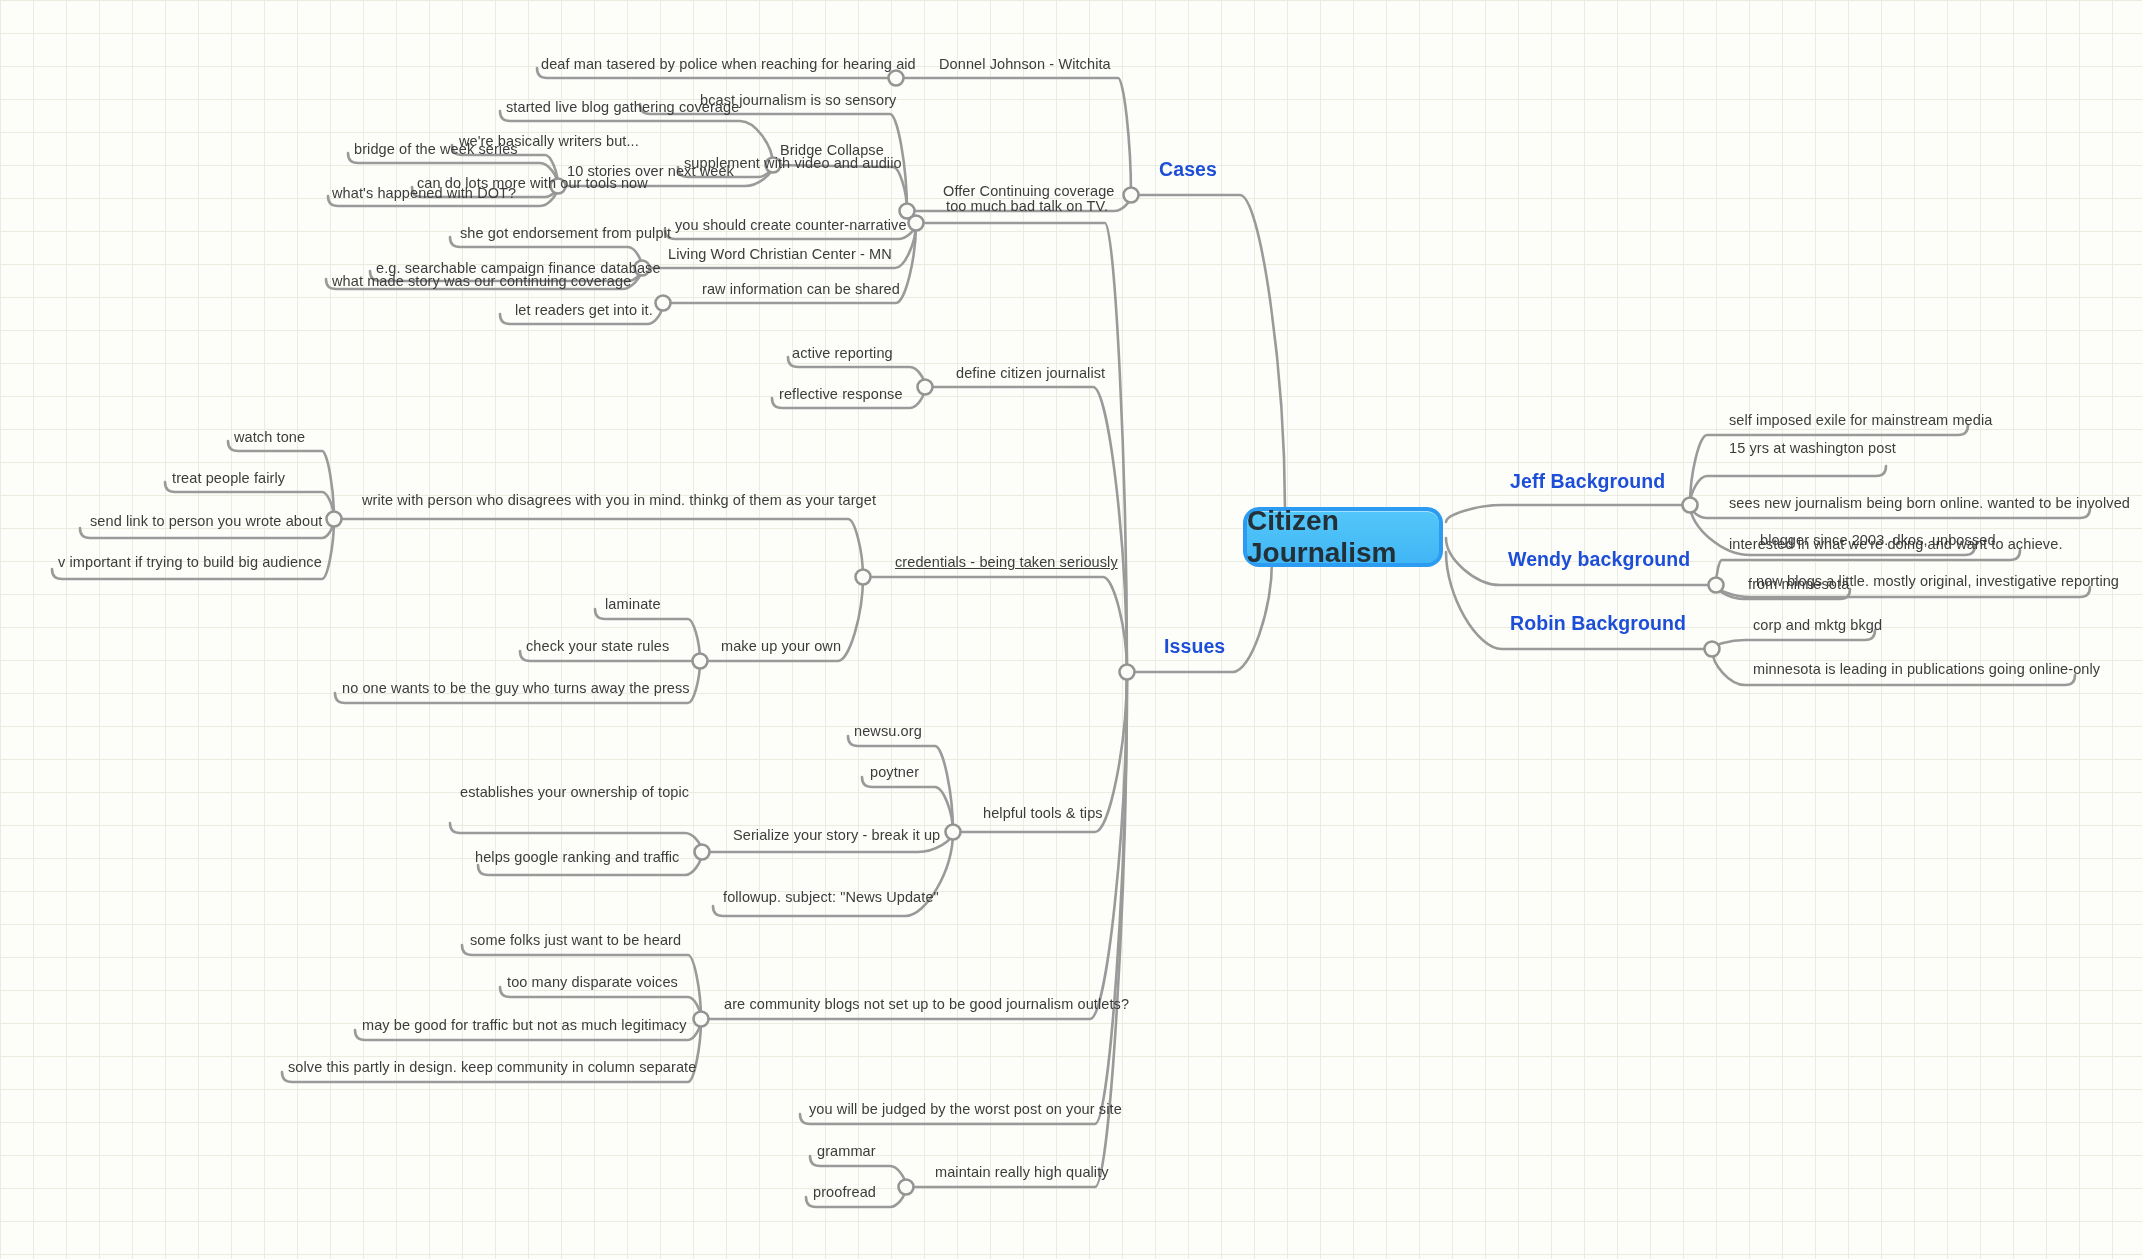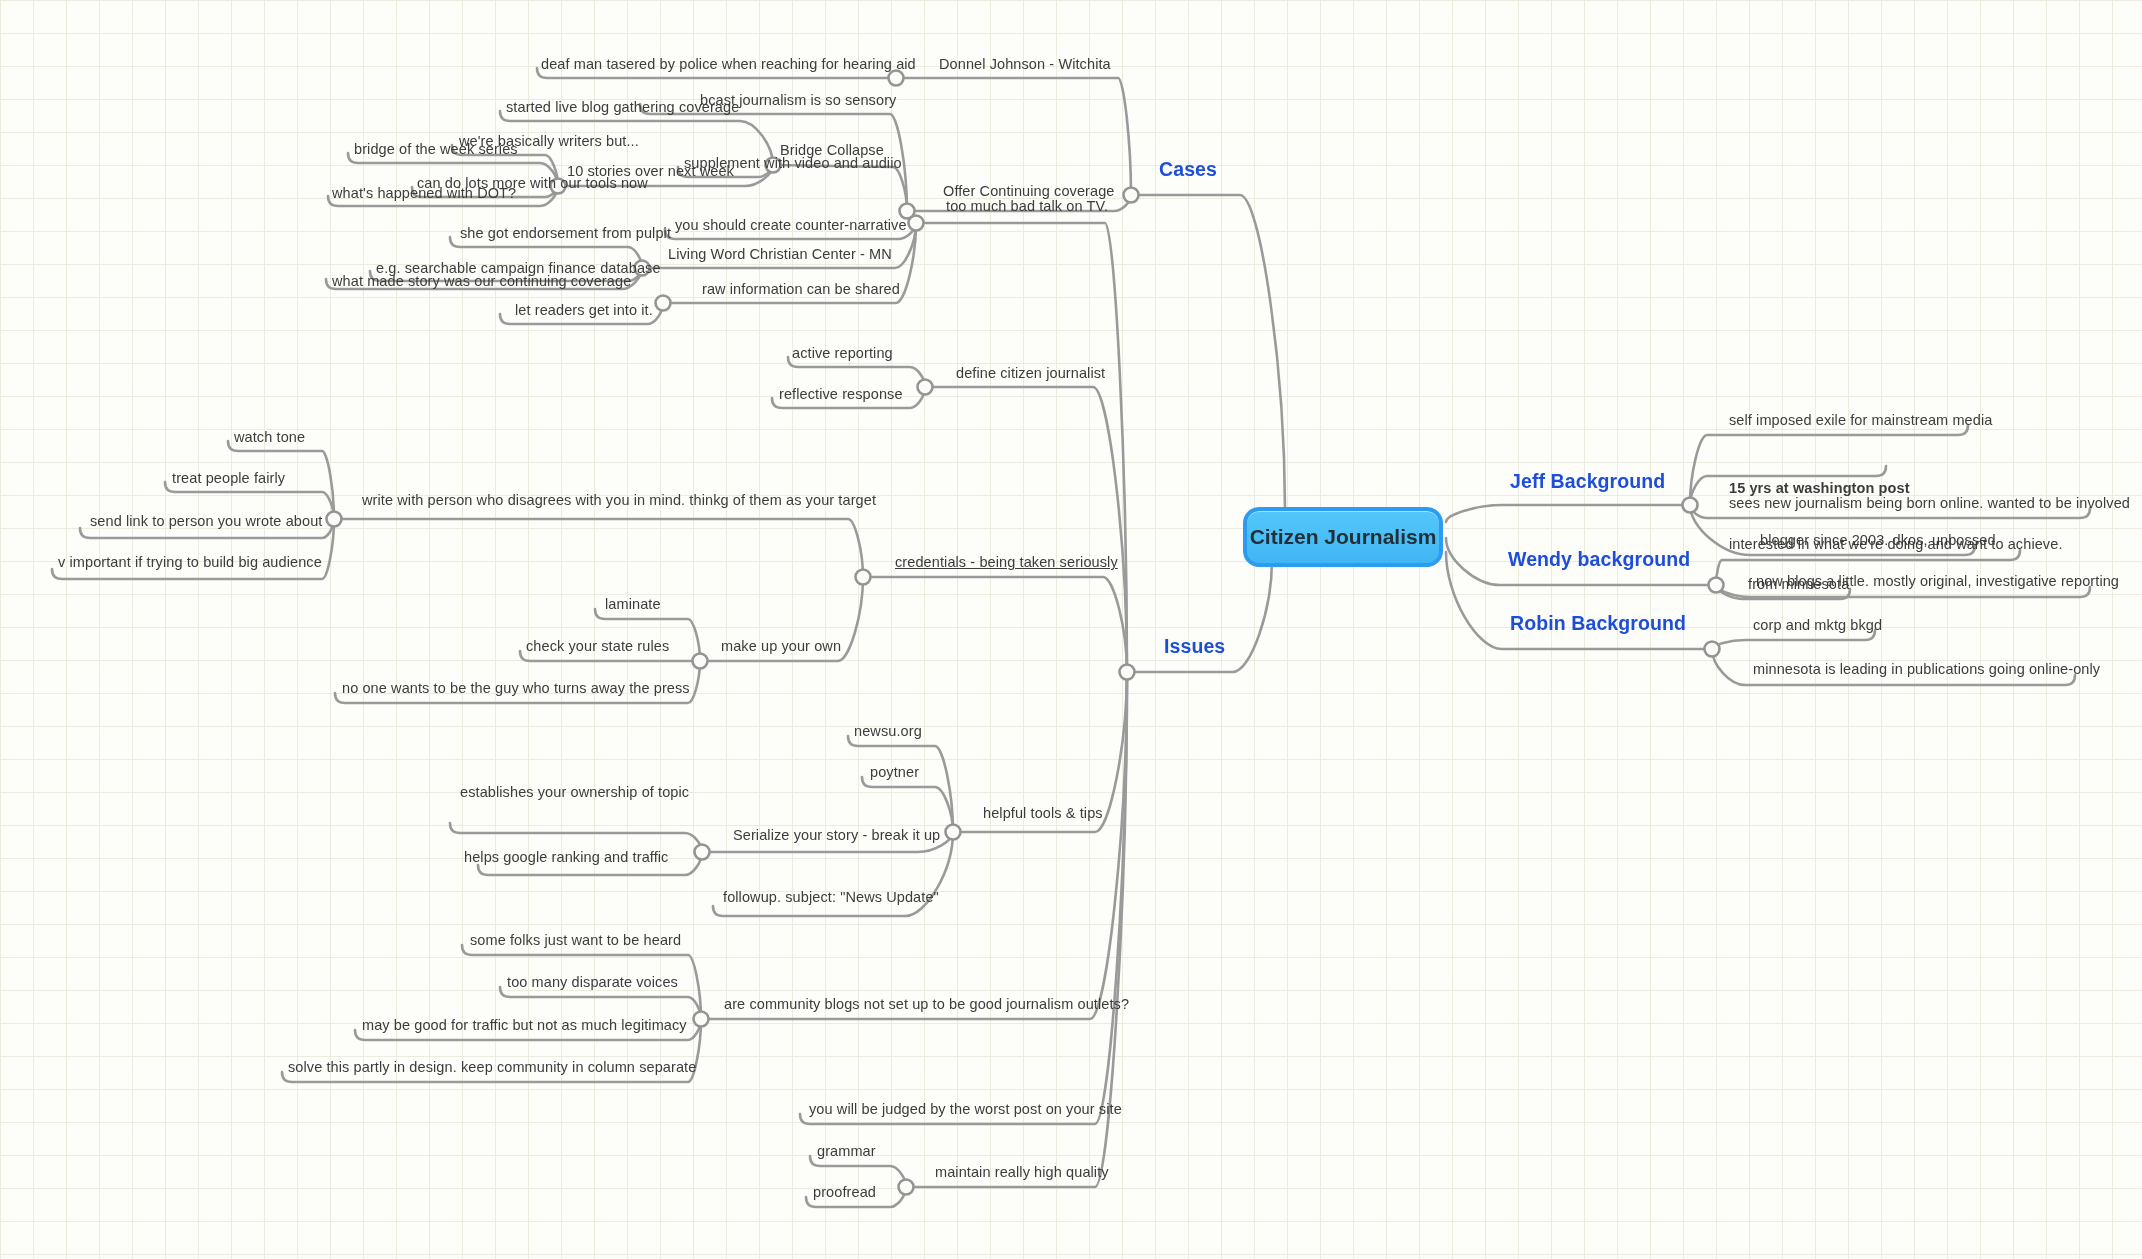--- a/index.html
+++ b/index.html
@@ -17,21 +17,21 @@
   .lbl{
     position:absolute;white-space:nowrap;transform:translateY(-50%);
     font-size:14.5px;color:#3c3c3c;letter-spacing:.1px;cursor:default;
   }
   .lbl.bold{font-size:19.5px;font-weight:700;color:#1d4ed8;}
   #root-node{
     position:absolute;display:flex;align-items:center;justify-content:center;
     background:linear-gradient(180deg,#53c7f9 0%,#41b6f5 100%);
     border:4px solid #2b9cf2;border-radius:16px;box-sizing:border-box;
     box-shadow:inset 0 1px 0 rgba(255,255,255,.45);
-    font-size:21px;font-weight:700;color:#233038;cursor:pointer;
+    font-size:28px;font-weight:700;color:#233038;cursor:pointer;
   }
 </style>
 </head>
 <body>
 
 <div id="canvas">
   <svg id="edges" width="2142" height="1259" viewBox="0 0 2142 1259">
       <path d="M 1131 195 L 1240 195 C 1260.25 195 1285 369.35 1285 512" fill="none" stroke="#9a9a9a" stroke-width="2.6" stroke-linecap="round"></path>
       <path d="M 1127 672 L 1233 672 C 1250.55 672 1272 610.4 1272 560" fill="none" stroke="#9a9a9a" stroke-width="2.6" stroke-linecap="round"></path>
       <path d="M 1690 505 L 1502 505 C 1476.8 505 1446 514.35 1446 522" fill="none" stroke="#9a9a9a" stroke-width="2.6" stroke-linecap="round"></path>
@@ -153,33 +153,33 @@
       <div class="lbl" style="left: 58px; top: 562px;">v important if trying to build big audience</div>
       <div class="lbl" style="left: 721px; top: 646px;">make up your own</div>
       <div class="lbl" style="left: 605px; top: 604px;">laminate</div>
       <div class="lbl" style="left: 526px; top: 646px;">check your state rules</div>
       <div class="lbl" style="left: 342px; top: 688px;">no one wants to be the guy who turns away the press</div>
       <div class="lbl" style="left: 983px; top: 813px;">helpful tools &amp; tips</div>
       <div class="lbl" style="left: 854px; top: 731px;">newsu.org</div>
       <div class="lbl" style="left: 870px; top: 772px;">poytner</div>
       <div class="lbl" style="left: 733px; top: 835px;">Serialize your story - break it up</div>
       <div class="lbl" style="left: 460px; top: 792px;">establishes your ownership of topic</div>
-      <div class="lbl" style="left: 464px; top: 857px;">helps google ranking and traffic</div>
+      <div class="lbl" style="left: 475px; top: 857px;">helps google ranking and traffic</div>
       <div class="lbl" style="left: 723px; top: 897px;">followup. subject: "News Update"</div>
       <div class="lbl" style="left: 724px; top: 1004px;">are community blogs not set up to be good journalism outlets?</div>
       <div class="lbl" style="left: 470px; top: 940px;">some folks just want to be heard</div>
       <div class="lbl" style="left: 507px; top: 982px;">too many disparate voices</div>
       <div class="lbl" style="left: 362px; top: 1025px;">may be good for traffic but not as much legitimacy</div>
       <div class="lbl" style="left: 288px; top: 1067px;">solve this partly in design. keep community in column separate</div>
       <div class="lbl" style="left: 809px; top: 1109px;">you will be judged by the worst post on your site</div>
       <div class="lbl" style="left: 935px; top: 1172px;">maintain really high quality</div>
       <div class="lbl" style="left: 817px; top: 1151px;">grammar</div>
       <div class="lbl" style="left: 813px; top: 1192px;">proofread</div>
       <div class="lbl" style="left: 1729px; top: 420px;">self imposed exile for mainstream media</div>
-      <div class="lbl" style="left: 1729px; top: 488px; font-weight: bold;">15 yrs at washington post</div>
+      <div class="lbl" style="left: 1729px; top: 448px;">15 yrs at washington post</div>
       <div class="lbl" style="left: 1729px; top: 503px;">sees new journalism being born online. wanted to be involved</div>
       <div class="lbl" style="left: 1760px; top: 540px;">blogger since 2003. dkos, unbossed</div>
       <div class="lbl" style="left: 1729px; top: 544px;">interested in what we're doing and want to achieve.</div>
       <div class="lbl" style="left: 1756px; top: 581px;">now blogs a little. mostly original, investigative reporting</div>
       <div class="lbl" style="left: 1748px; top: 584px;">from minnesota</div>
       <div class="lbl" style="left: 1753px; top: 625px;">corp and mktg bkgd</div>
       <div class="lbl" style="left: 1753px; top: 669px;">minnesota is leading in publications going online-only</div>
     </div>
   <div id="root-node" style="left: 1243px; top: 507px; width: 200px; height: 60px;">
     <span>Citizen Journalism</span>

